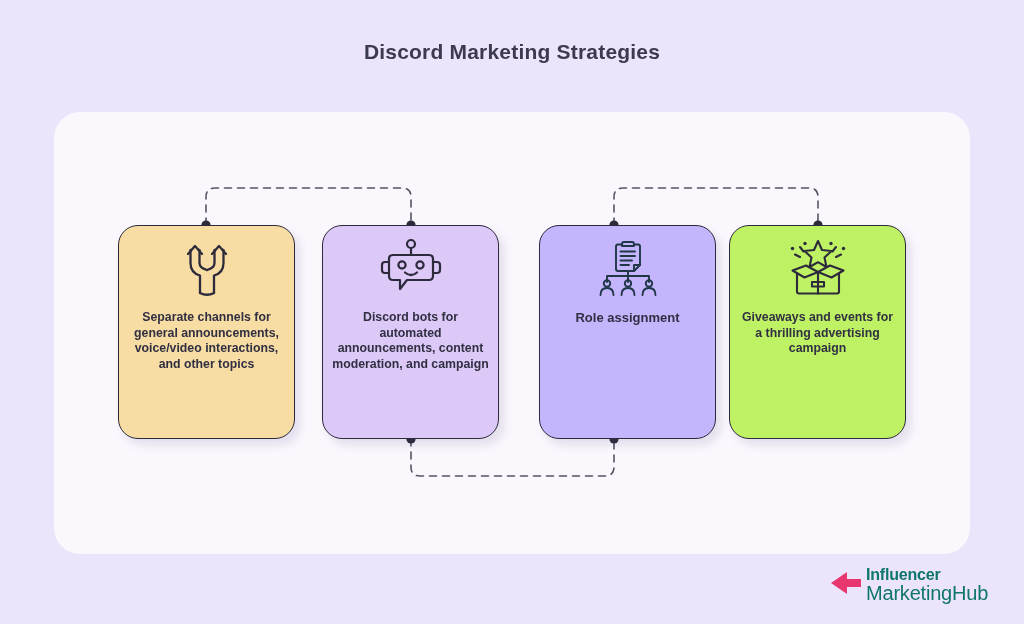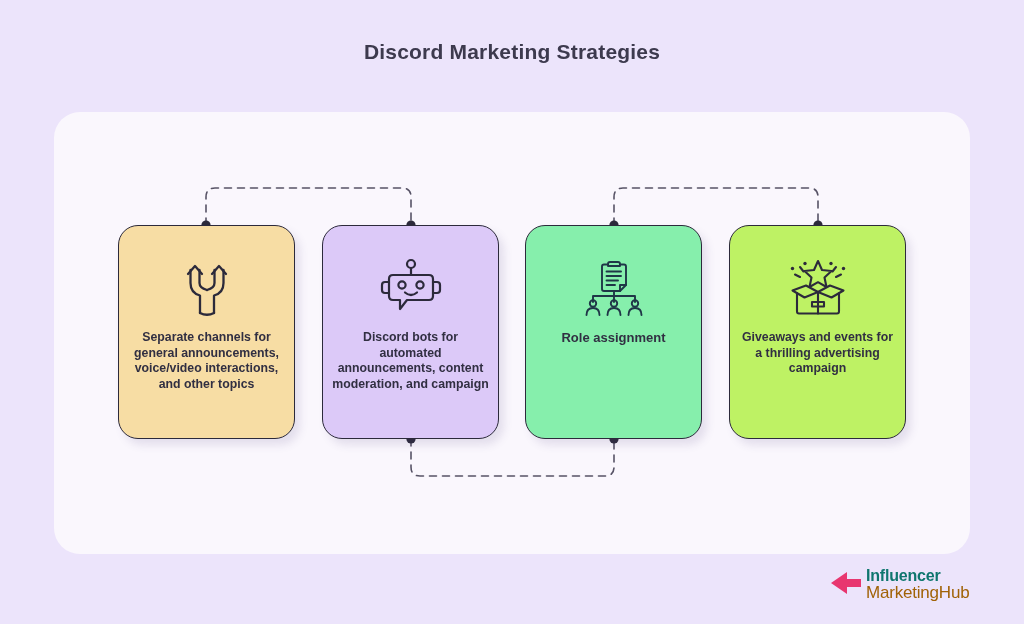--- a/index.html
+++ b/index.html
@@ -60,25 +60,25 @@
     top: 225px;
     width: 177px;
     height: 214px;
     border: 1.6px solid #2c2a3b;
     border-radius: 20px;
     box-sizing: border-box;
     box-shadow: 5px 6px 9px rgba(80, 60, 120, 0.13);
     display: flex;
     flex-direction: column;
     align-items: center;
-    padding-top: 30px;
+    padding-top: 10px;
   }
   #card-1 { left: 118px; background: #f7dda4; }
   #card-2 { left: 322px; background: #dcc9f8; }
-  #card-3 { left: 525px; background: #86efac; }
+  #card-3 { left: 539px; background: #c4b5fd; }
   #card-4 { left: 729px; background: #bef264; }
 
   .card-icon {
     width: 68px;
     height: 62px;
     display: flex;
     align-items: center;
     justify-content: center;
   }
   .card-icon svg {
@@ -114,22 +114,22 @@
     flex-direction: column;
     line-height: 1.02;
   }
   #logo-line-1 {
     font-size: 16px;
     font-weight: bold;
     color: #0f766e;
     letter-spacing: -0.2px;
   }
   #logo-line-2 {
-    font-size: 17px;
-    color: #a16207;
+    font-size: 20px;
+    color: #0f766e;
     letter-spacing: -0.2px;
   }
   #logo-line-2 .bold-hub {
     font-weight: normal;
   }
 </style>
 </head>
 <body>
 
 <div id="infographic">

